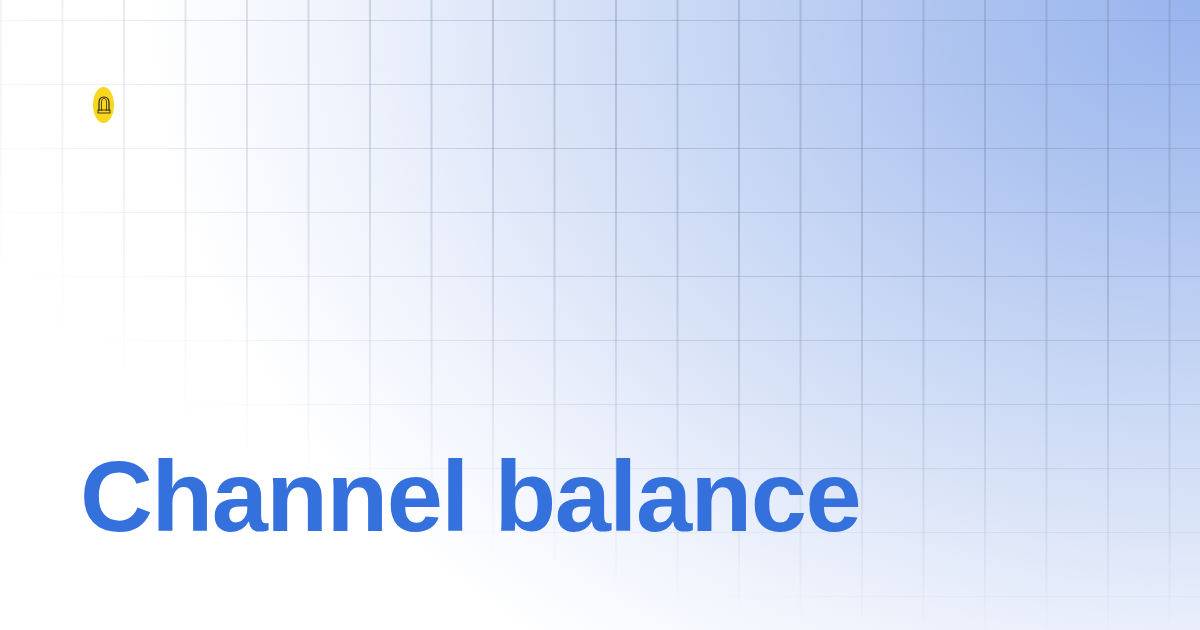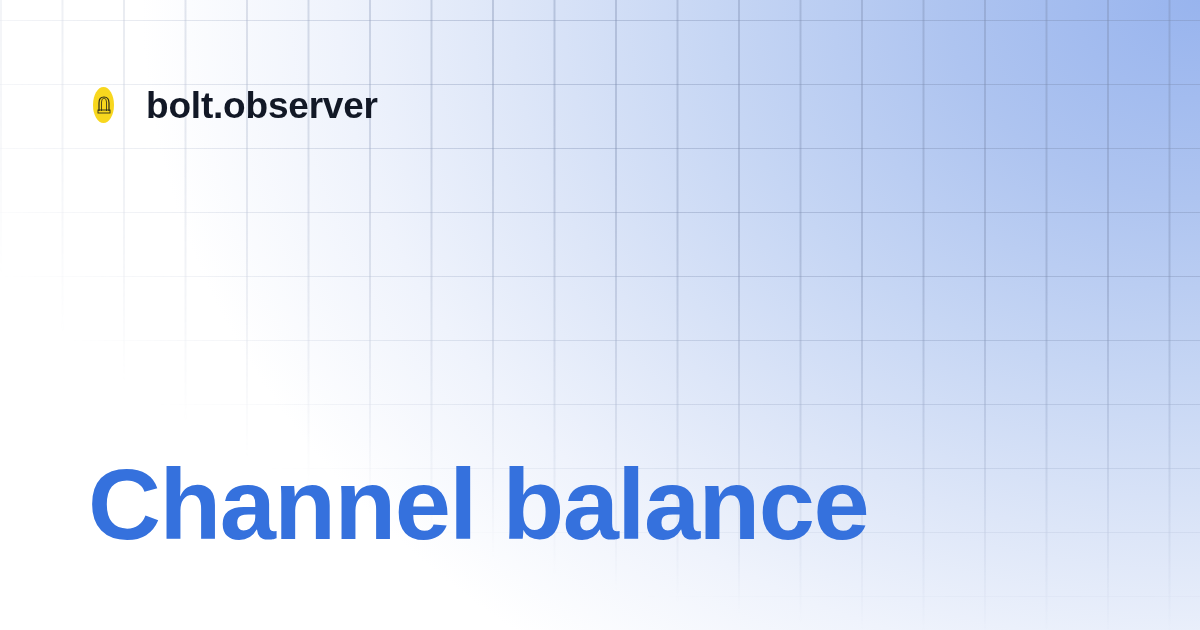--- a/index.html
+++ b/index.html
@@ -50,16 +50,15 @@
 
 <div class="brand">
   <div class="logo">
     <svg width="14" height="20" viewBox="0 0 14 20">
       <path d="M2 16 V8 Q2 2 7 2 Q12 2 12 8 V16" fill="none" stroke="#2a2a1a" stroke-width="1.2"></path>
       <path d="M4.5 16 V7 Q4.5 3.5 7 3" fill="none" stroke="#2a2a1a" stroke-width="0.8"></path>
       <path d="M9.5 16 V7 Q9.5 3.5 7 3" fill="none" stroke="#2a2a1a" stroke-width="0.8"></path>
       <rect x="1" y="15" width="12" height="3" fill="none" stroke="#2a2a1a" stroke-width="0.9"></rect>
     </svg>
   </div>
-  <span class="brand-name">bolt.observer</span>
 </div>
 
-<h1 class="title" style="margin:8px;">Channel balance</h1>
+<h1 class="title" style="margin:0;">Channel balance</h1>
 
 </body></html>

